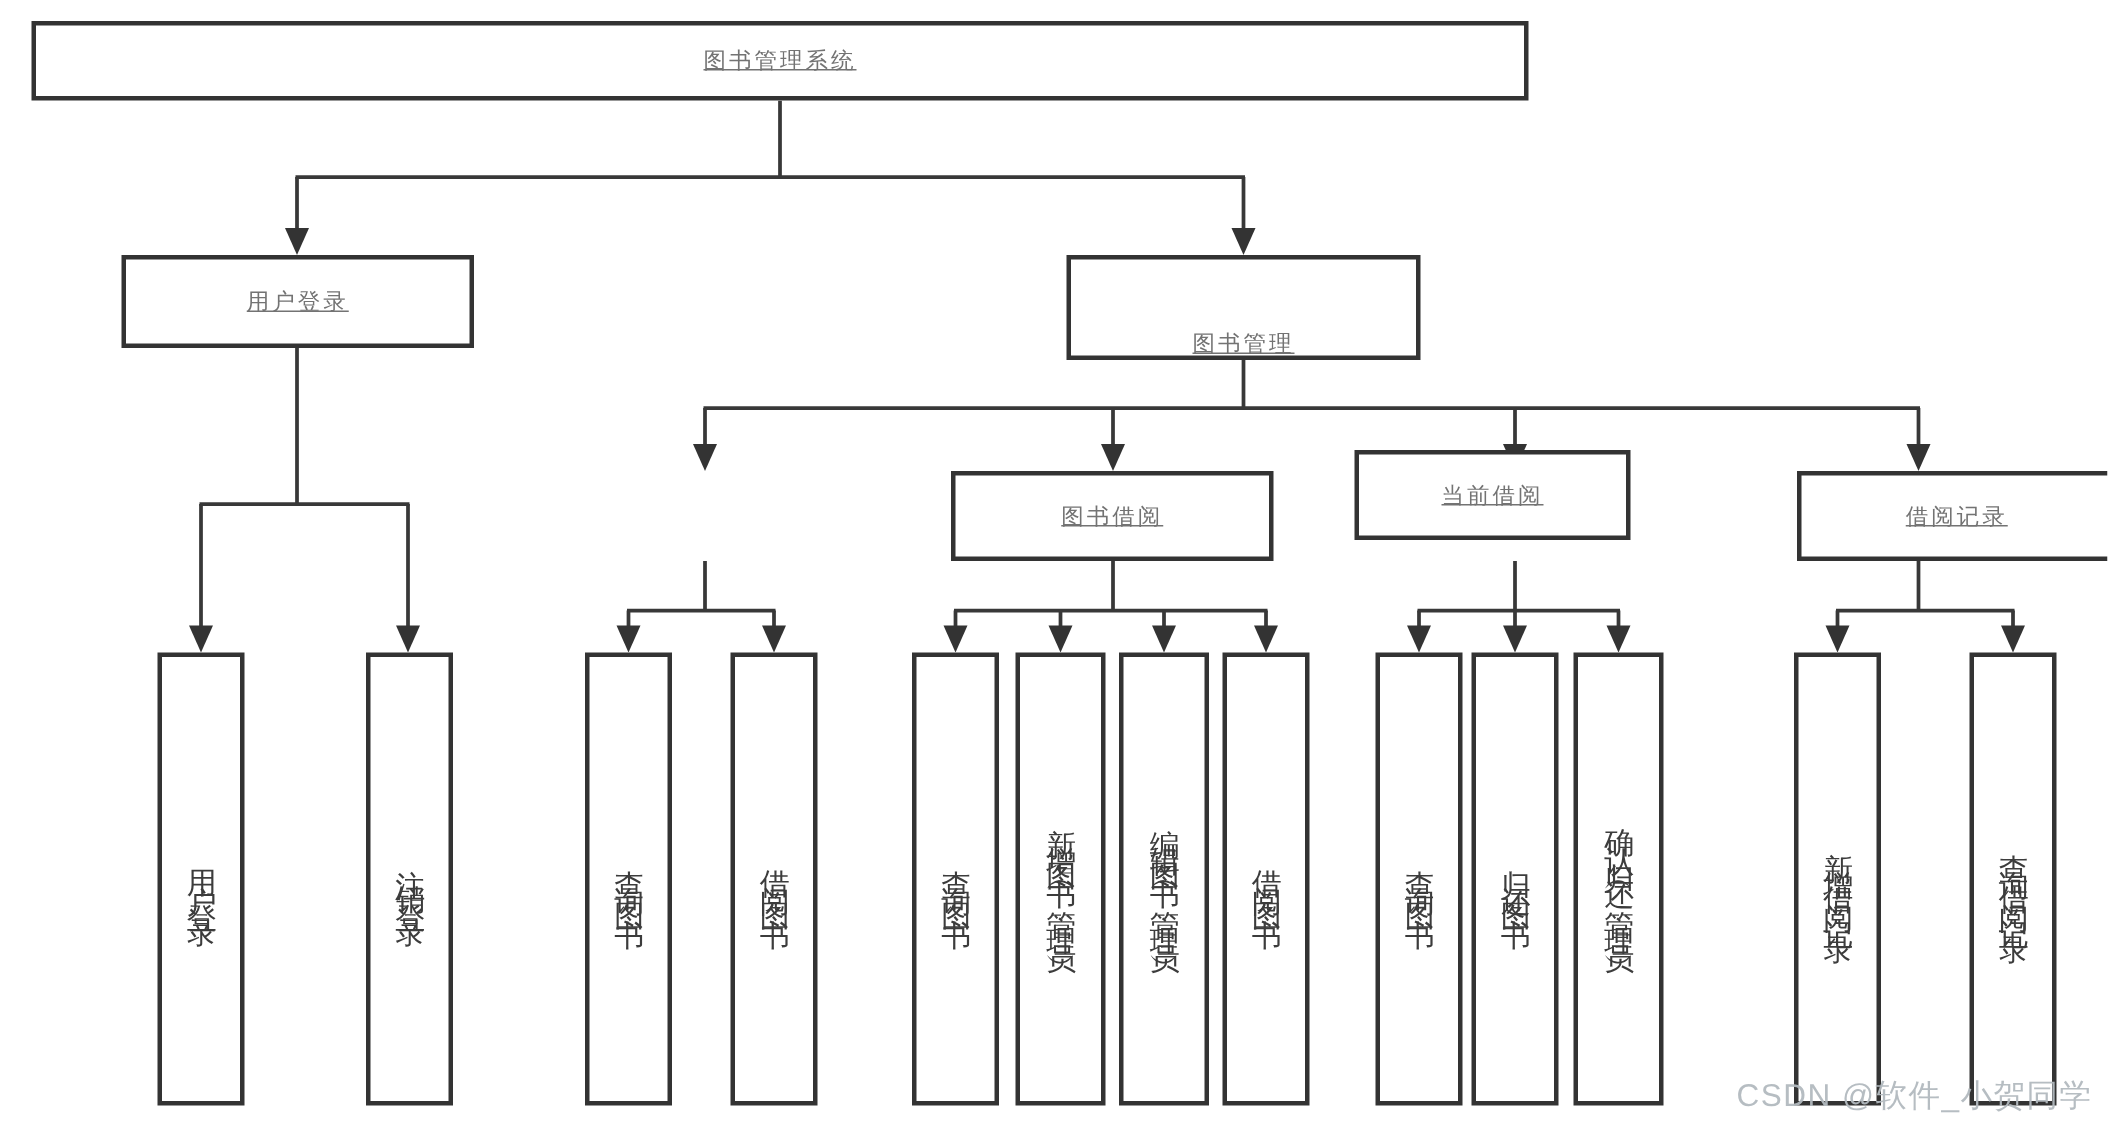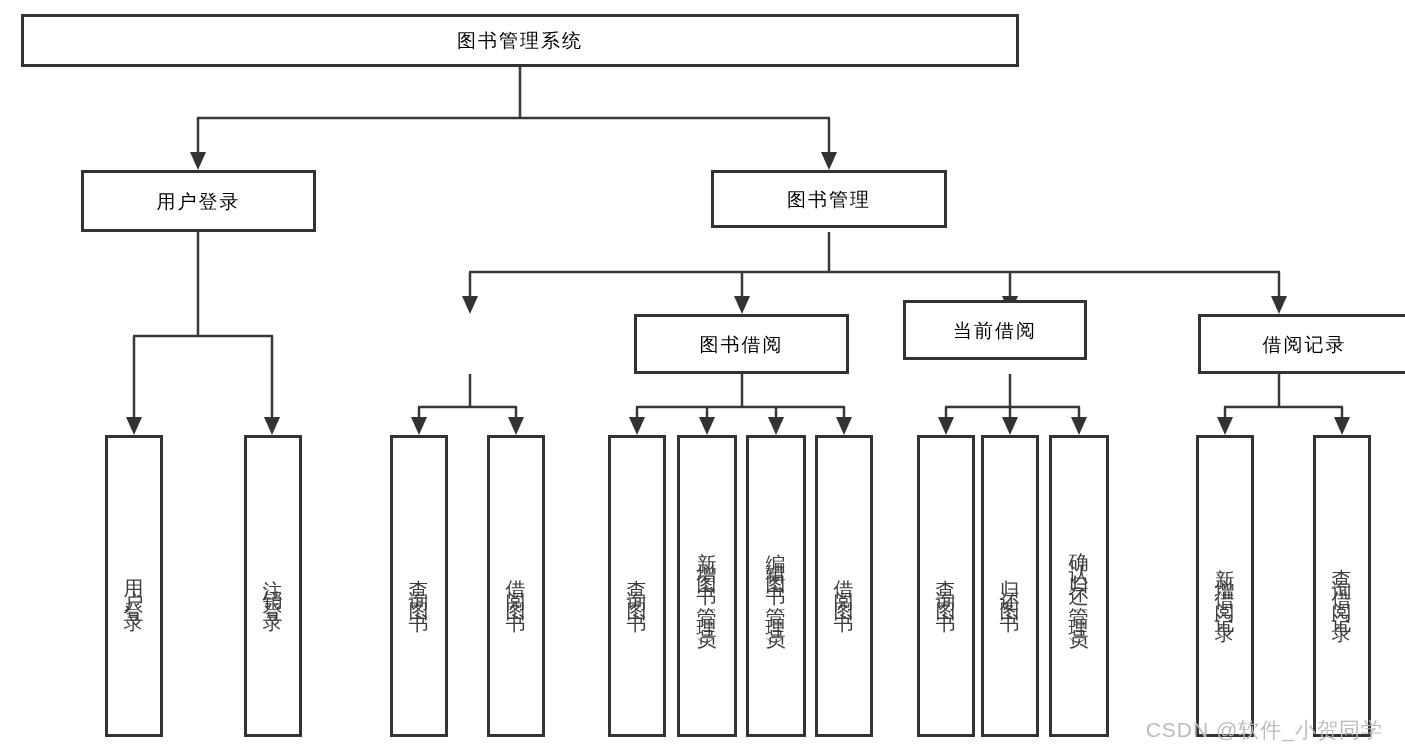--- a/index.html
+++ b/index.html
@@ -26,44 +26,45 @@
   .box {
     position: absolute;
     box-sizing: border-box;
     border: 3px solid #333333;
     background: #ffffff;
     display: flex;
     align-items: center;
     justify-content: center;
   }
   .hlabel {
-    font-size: 19px;
-    color: #000000;
+    font-size: 15px;
+    color: #737373;
     letter-spacing: 2px;
     line-height: 1;
     white-space: nowrap;
+    text-decoration: underline;
   }
   .leaf {
     top: 435px;
     width: 58px;
     height: 302px;
   }
   .leaf.wide { width: 60px; }
   .vtext {
     writing-mode: vertical-rl;
     text-orientation: mixed;
     font-size: 20px;
     color: #3c3c3c;
     letter-spacing: 11px;
     line-height: 1;
     white-space: nowrap;
   }
   .watermark {
     position: absolute;
-    right: 22px;
+    right: 10px;
     bottom: 3px;
     font-size: 21px;
     color: rgba(178, 185, 191, 0.95);
     letter-spacing: 1px;
     z-index: 5;
     white-space: nowrap;
     text-align: center;
   }
 </style>
 </head>
@@ -136,21 +137,21 @@
     </g>
   </svg>
 
   <div class="box" style="left:21px; top:14px; width:998px; height:53px;">
     <span class="hlabel">图书管理系统</span>
   </div>
 
   <div class="box" style="left:81px; top:170px; width:235px; height:62px;">
     <span class="hlabel">用户登录</span>
   </div>
-  <div class="box" style="left:711px; top:170px; width:236px; height:58px;">
+  <div class="box" style="left:711px; top:170px; width:236px; height:70px;align-items:flex-end;">
     <span class="hlabel">图书管理</span>
   </div>
 
   <div class="box" style="left:634px; top:314px; width:215px; height:60px;">
     <span class="hlabel">图书借阅</span>
   </div>
   <div class="box" style="left:903px; top:300px; width:184px; height:60px;">
     <span class="hlabel">当前借阅</span>
   </div>
   <div class="box" style="left:1173px; top:314px; width:213px; height:60px;margin-left:25px;">

